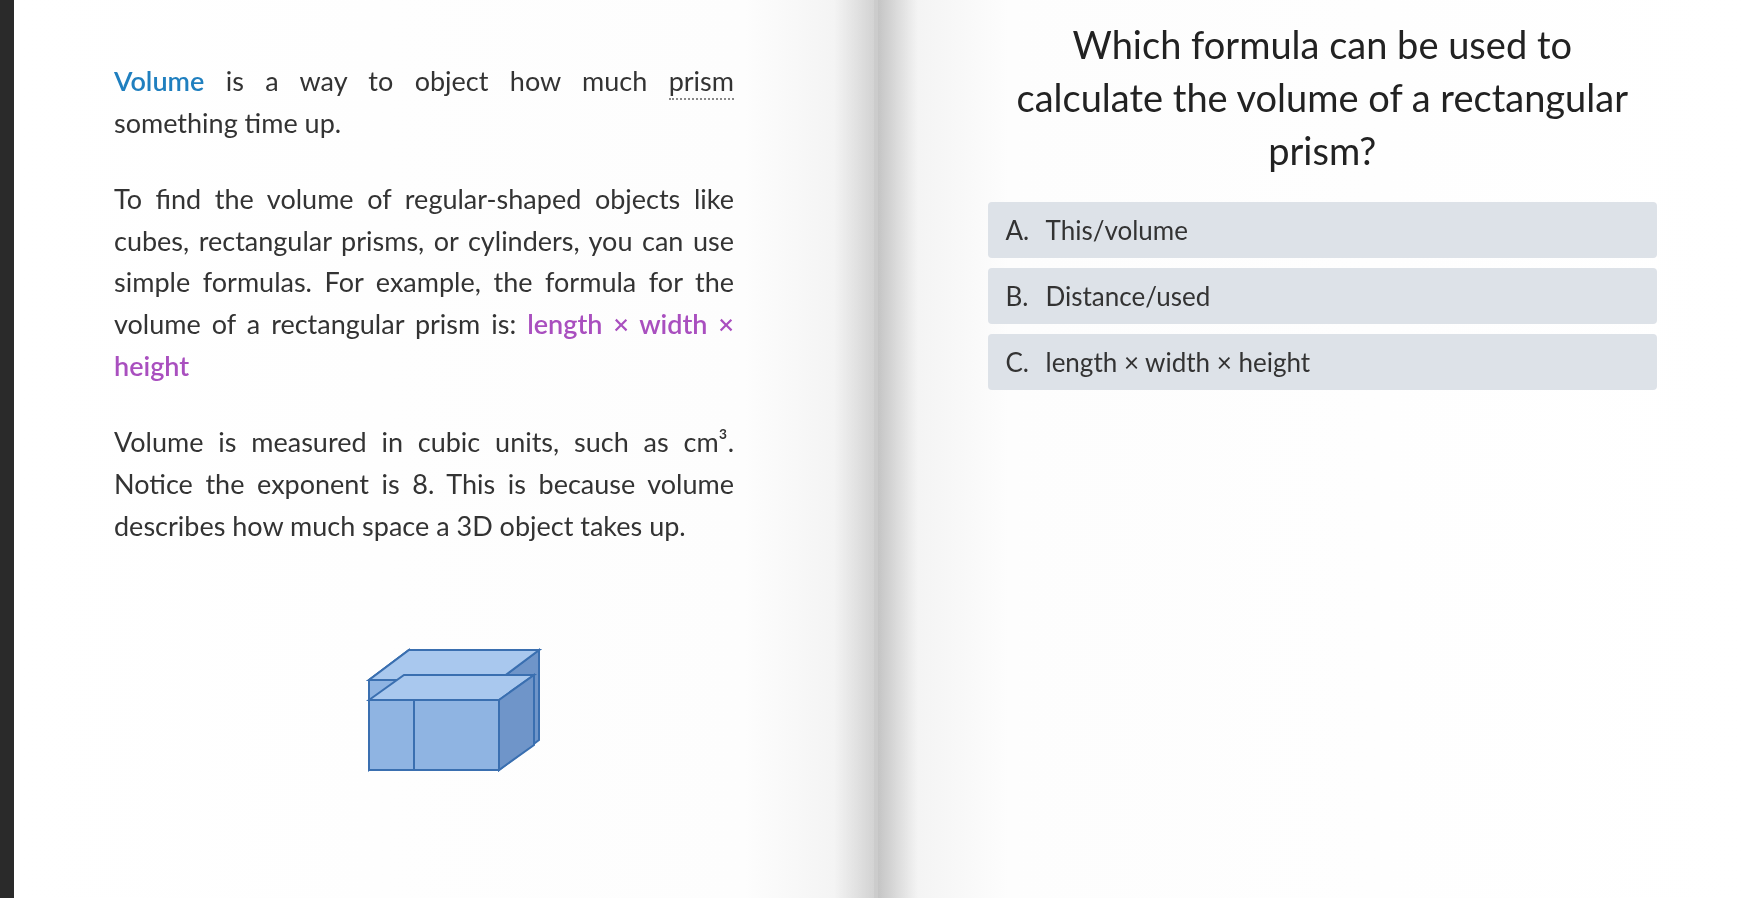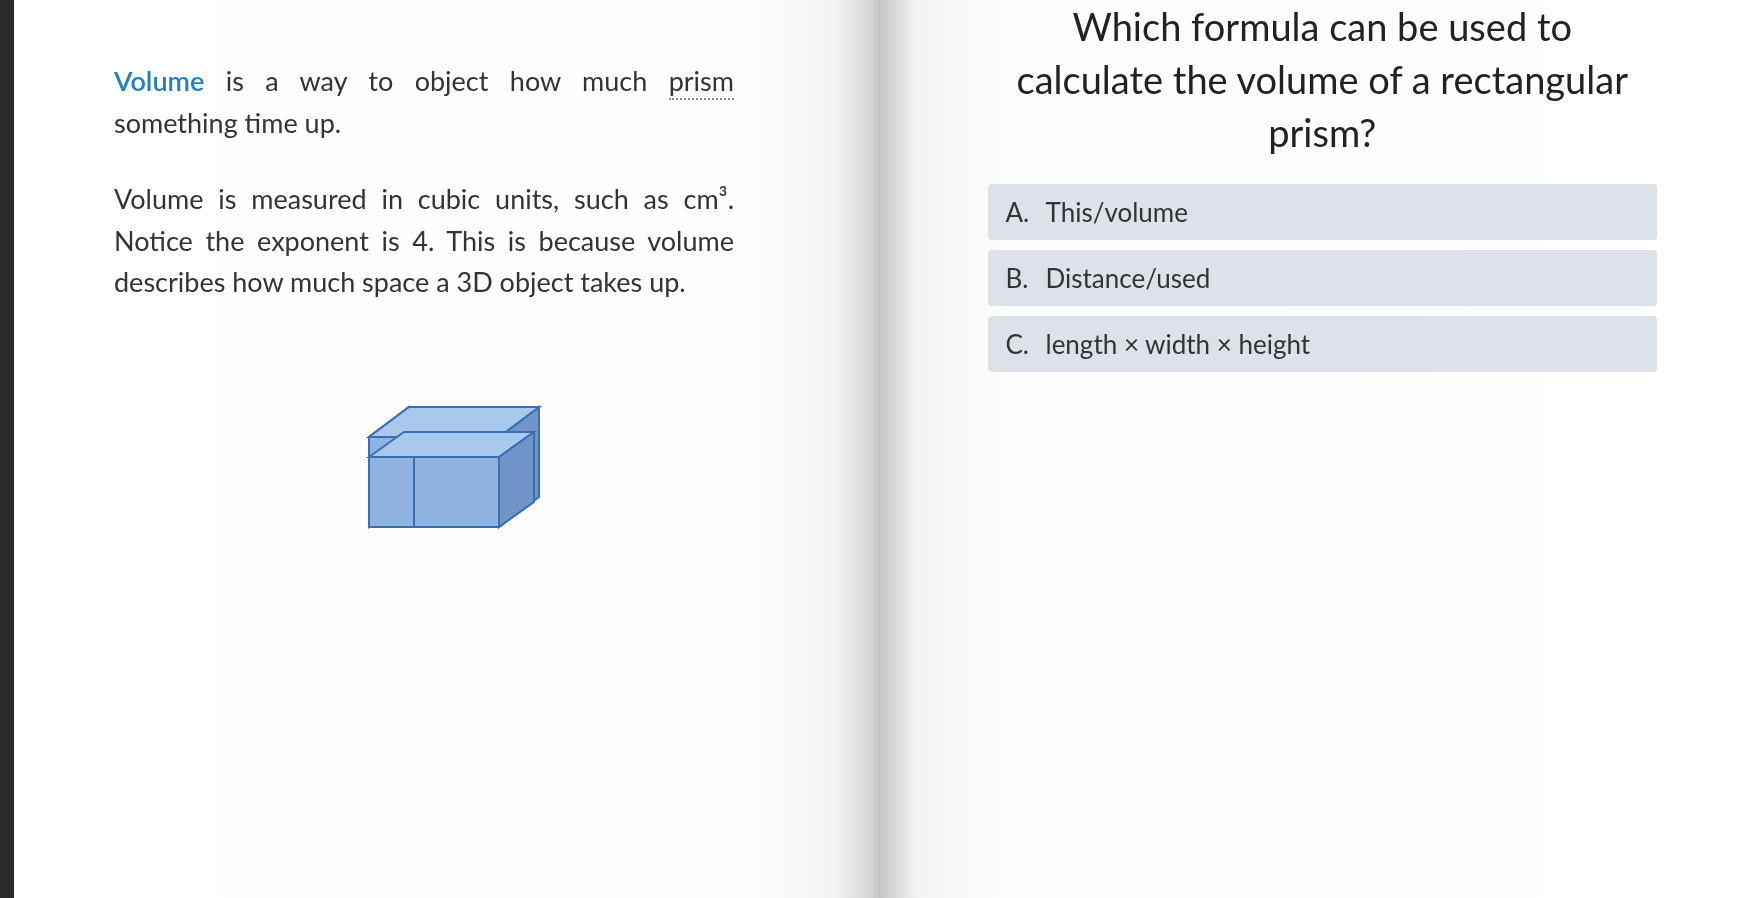--- a/index.html
+++ b/index.html
@@ -24,21 +24,21 @@
   }
   .page-left {
     border-left: 14px solid #2a2a2a;
     border-right: 2px solid #ccc;
   }
   .page-right {
     background: linear-gradient(to right, #f0f0f0 0%, #fdfdfd 15%, #ffffff 100%);
     border-left: 2px solid #ccc;
     padding-left: 110px;
     padding-right: 90px;
-    padding-top: 0;
+    padding-top: 18px;
   }
   .spine-shadow-left {
     position: absolute;
     top: 0; right: 0; bottom: 0;
     width: 40px;
     background: linear-gradient(to right, rgba(0,0,0,0) 0%, rgba(0,0,0,0.12) 100%);
     pointer-events: none;
   }
   .spine-shadow-right {
     position: absolute;
@@ -101,21 +101,24 @@
 </style>
 </head>
 <body>
 
 <div class="book">
 
   <div class="page page-left">
     <p class="body-text">
       <span class="kw-blue">Volume</span><span> is a way to object how much </span><span class="dotted">prism</span><span> something time up.</span>
     </p>
-    <p class="body-text">Volume is measured in cubic units, such as cm³. Notice the exponent is 4. This is because volume describes how much space a 3D object takes up.</p>
+    <p class="body-text">
+      <span>To find the volume of regular-shaped objects like cubes, rectangular prisms, or cylinders, you can use simple formulas. For example, the formula for the volume of a rectangular prism is: </span><span class="kw-purple">length × width × height</span>
+    </p>
+    <p class="body-text">Volume is measured in cubic units, such as cm³. Notice the exponent is 8. This is because volume describes how much space a 3D object takes up.</p>
 
     <div class="prism-wrap">
       <svg width="220" height="200" viewBox="0 0 220 200">
         <polygon points="30,100 70,70 200,70 160,100" fill="#9cbde8" stroke="#3a6fb0" stroke-width="2"></polygon>
         <polygon points="160,100 200,70 200,160 160,190" fill="#6f95c9" stroke="#3a6fb0" stroke-width="2"></polygon>
         <polygon points="30,100 160,100 160,190 30,190" fill="#8fb4e2" stroke="#3a6fb0" stroke-width="2"></polygon>
         <polygon points="30,100 70,70 70,160 30,190" fill="#7fa8d9" stroke="#3a6fb0" stroke-width="2"></polygon>
         <polygon points="30,100 70,70 200,70 160,100" fill="#a9c8ee" stroke="#3a6fb0" stroke-width="2"></polygon>
         <polygon points="30,100 70,100 70,190 30,190" fill="#8fb4e2" stroke="#3a6fb0" stroke-width="2"></polygon>
         <polygon points="70,100 160,100 160,190 70,190" fill="#7ea6d7" stroke="#3a6fb0" stroke-width="2" opacity="0"></polygon>

